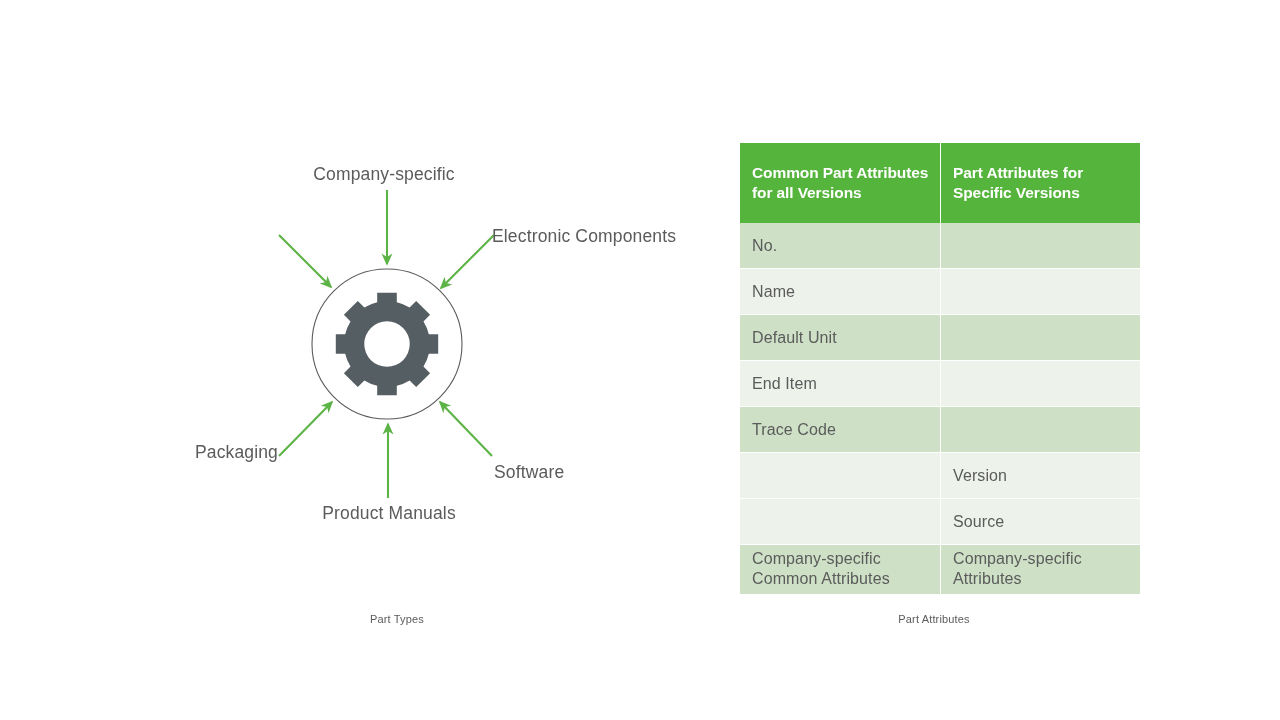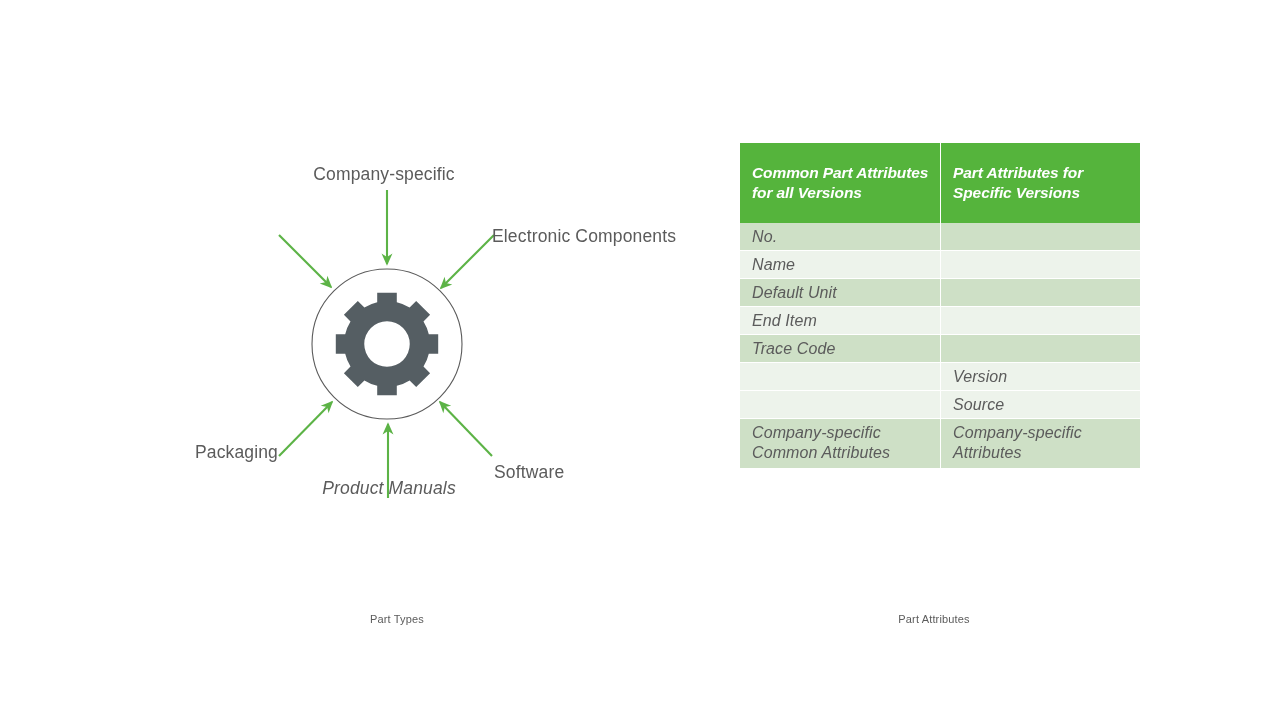--- a/index.html
+++ b/index.html
@@ -45,29 +45,28 @@
     line-height: 1.1;
   }
   .node-label.anchor-end  { transform: translateX(-100%); }
   .node-label.anchor-mid  { transform: translateX(-50%); }
 
   #label-company-specific      { left: 384px; top: 165px; }
   #label-mechanical-components { left: 277px; top: 227px; }
   #label-electronic-components { left: 492px; top: 227px; }
   #label-packaging             { left: 278px; top: 443px; }
   #label-software              { left: 494px; top: 463px; }
-  #label-product-manuals       { left: 389px; top: 479px; font-style: italic; }
+  #label-product-manuals       { left: 389px; top: 504px; }
 
   
   #attributes-table {
     position: absolute;
     left: 740px;
     top: 143px;
     width: 400px;
-    font-style: italic;
   }
   .tbl {
     border-collapse: separate;
     border-spacing: 0;
     width: 400px;
     table-layout: fixed;
   }
   .tbl th, .tbl td {
     vertical-align: middle;
     padding: 0 0 0 12px;
@@ -94,21 +93,21 @@
     background: #ffffff;
     padding: 0;
     width: 1px;
   }
 
   .tbl tbody td {
     font-family: "Liberation Sans", sans-serif;
     font-size: 16px;
     font-weight: 400;
     color: #5b5b5b;
-    height: 28px;
+    height: 46px;
     border-bottom: 1px solid #ffffff;
     letter-spacing: 0.1px;
   }
   .tbl tbody tr.band-dark td.cell { background: #cee0c6; }
   .tbl tbody tr.band-light td.cell { background: #edf3eb; }
   .tbl tbody tr.row-tall td.cell {
     height: 48px;
     line-height: 1.28;
     padding-top: 4px;
     padding-bottom: 4px;

